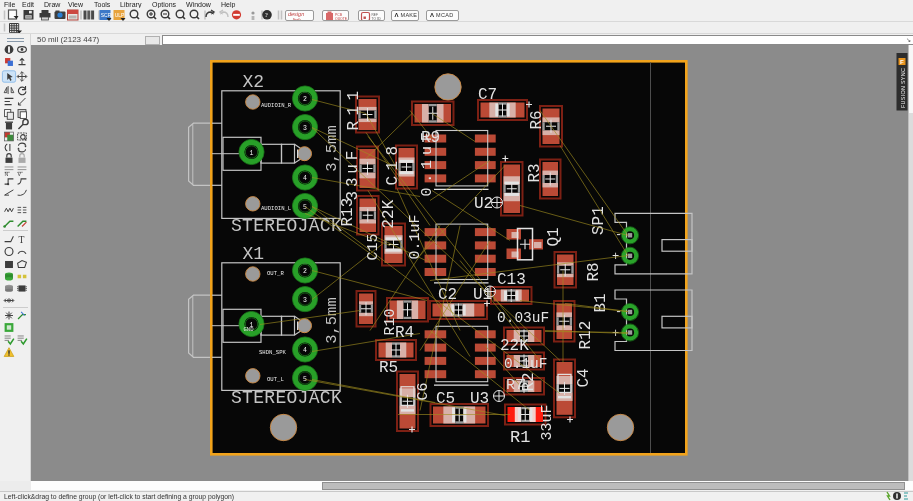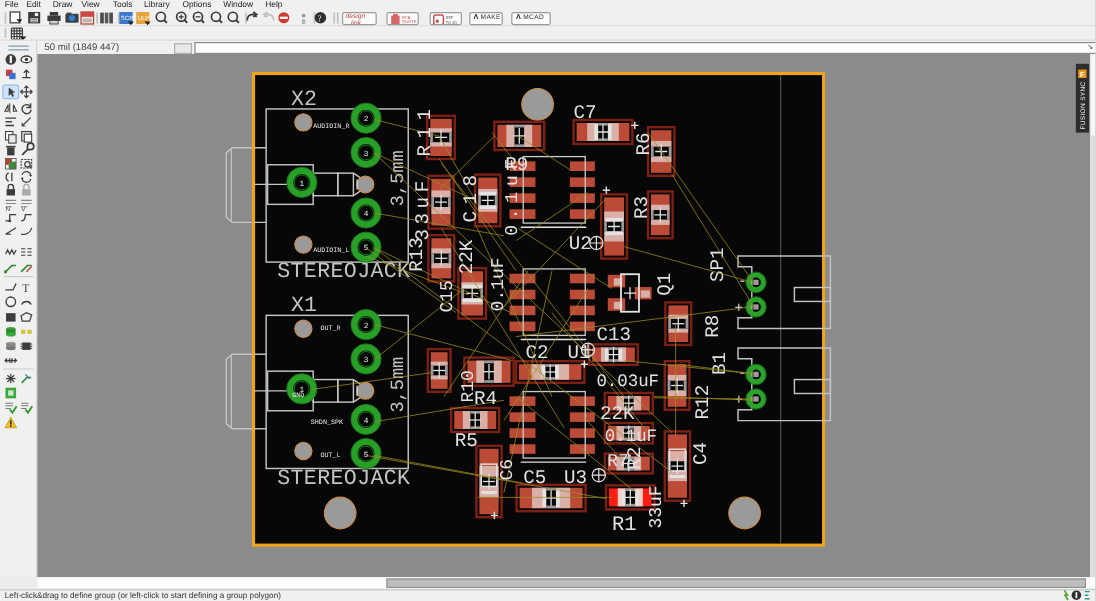--- a/index.html
+++ b/index.html
@@ -98,21 +98,21 @@
 <line x1="14.1" y1="1.5" x2="14.1" y2="10.5"></line>
 <line x1="9.5" y1="6.1" x2="18.5" y2="6.1"></line>
 <line x1="16.4" y1="1.5" x2="16.4" y2="10.5"></line>
 <line x1="9.5" y1="8.399999999999999" x2="18.5" y2="8.399999999999999"></line>
 <line x1="18.7" y1="1.5" x2="18.7" y2="10.5"></line>
 <line x1="9.5" y1="10.7" x2="18.5" y2="10.7"></line>
 </g>
     <path d="M16.5 8.5 l5.5 0 l-2.75 3 z" fill="#222"></path>
 </svg>
 <div class="abs" style="left:31px;top:33.5px;width:882px;height:11px;background:#f0f0f0"></div>
-<div class="abs" style="left:37px;top:34.8px;font-size:8px;color:#444;font-family:'Liberation Sans',sans-serif">50 mil (1849 447)</div>
+<div class="abs" style="left:37px;top:34.8px;font-size:8px;color:#444;font-family:'Liberation Sans',sans-serif">50 mil (2123 447)</div>
 <div class="abs" style="left:145px;top:35.5px;width:15px;height:9px;background:#e8e8e8;border:1px solid #b0b0b0"></div>
 <div class="abs" style="left:162px;top:34.5px;width:751px;height:10px;background:#fff;border:1px solid #8a8a8a;border-right:none"></div>
 <div class="abs" style="left:906px;top:38px;width:5px;height:4px;color:#333;font-size:6px;line-height:4px">↘</div>
 <div class="abs" style="left:0;top:33.5px;width:31px;height:457.5px;background:#f0f0f0;border-right:1px solid #d5d5d5"></div>
 <svg class="abs" style="left:0;top:33.5px" width="31" height="458" viewBox="0 0 31 458">
 <line x1="7" y1="4.5" x2="24" y2="4.5" stroke="#8899aa" stroke-width="1"></line>
     <line x1="7" y1="7.5" x2="24" y2="7.5" stroke="#8899aa" stroke-width="1"></line>
 <g transform="translate(9,15.5) scale(0.88)">
       <circle r="5" fill="#3d3d3d"></circle>
       <rect x="-1" y="-3.5" width="2" height="7" fill="#fff"></rect>

